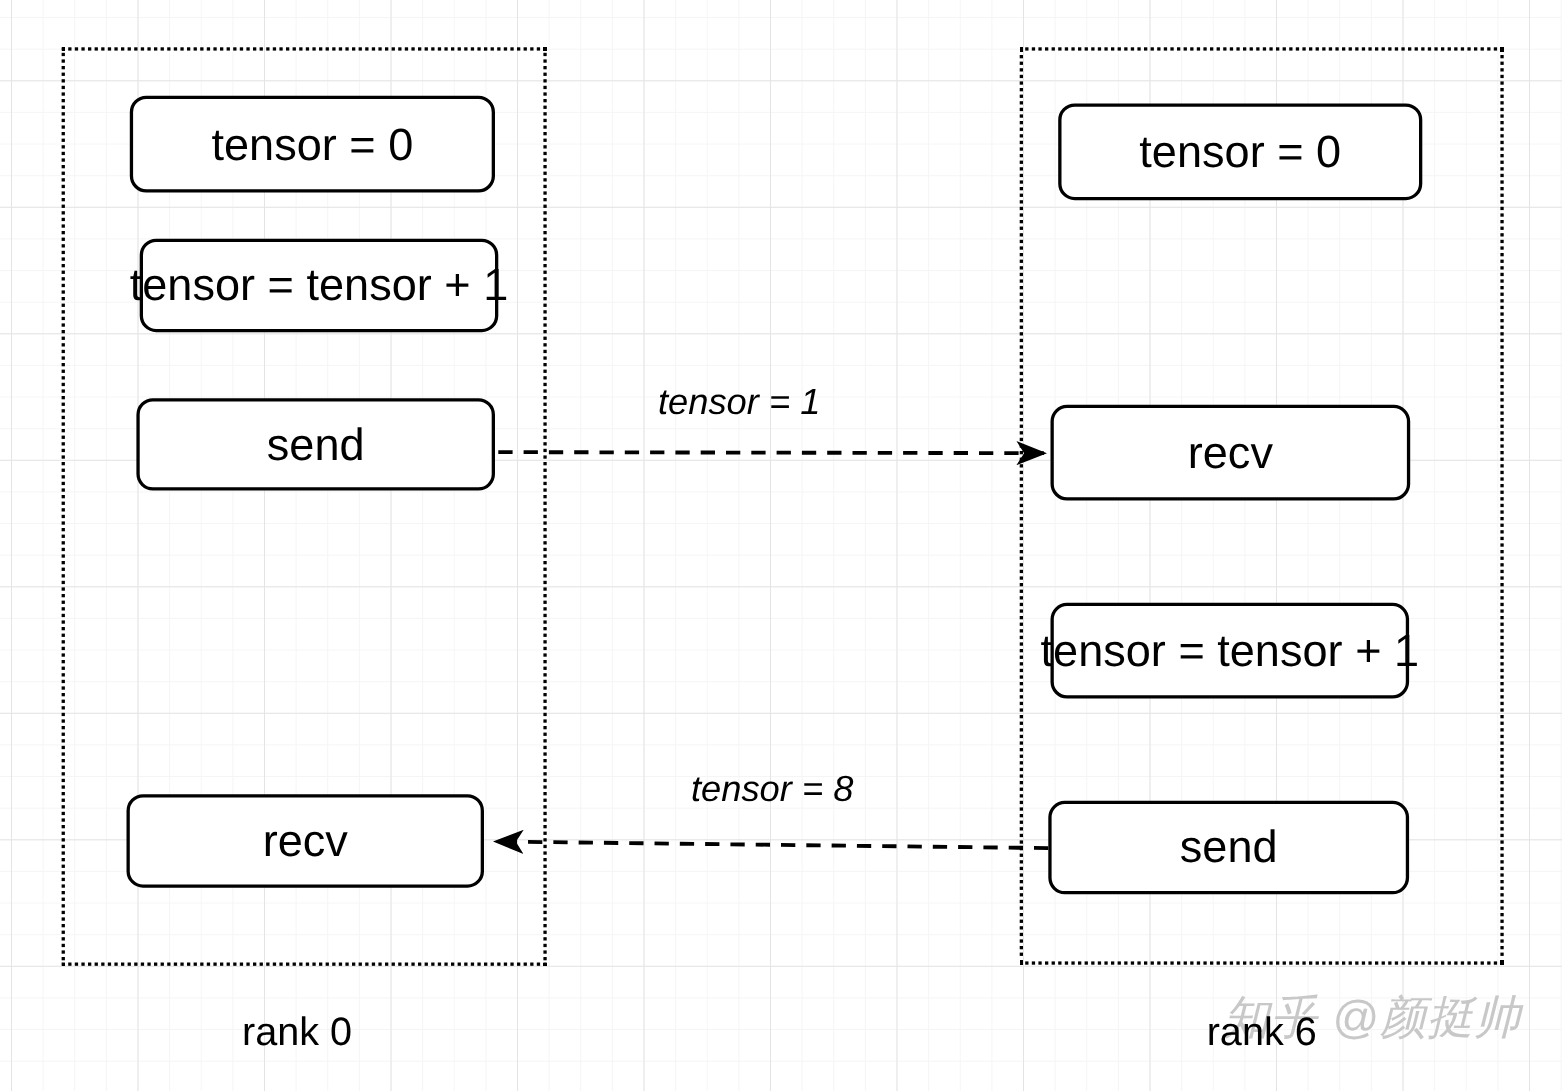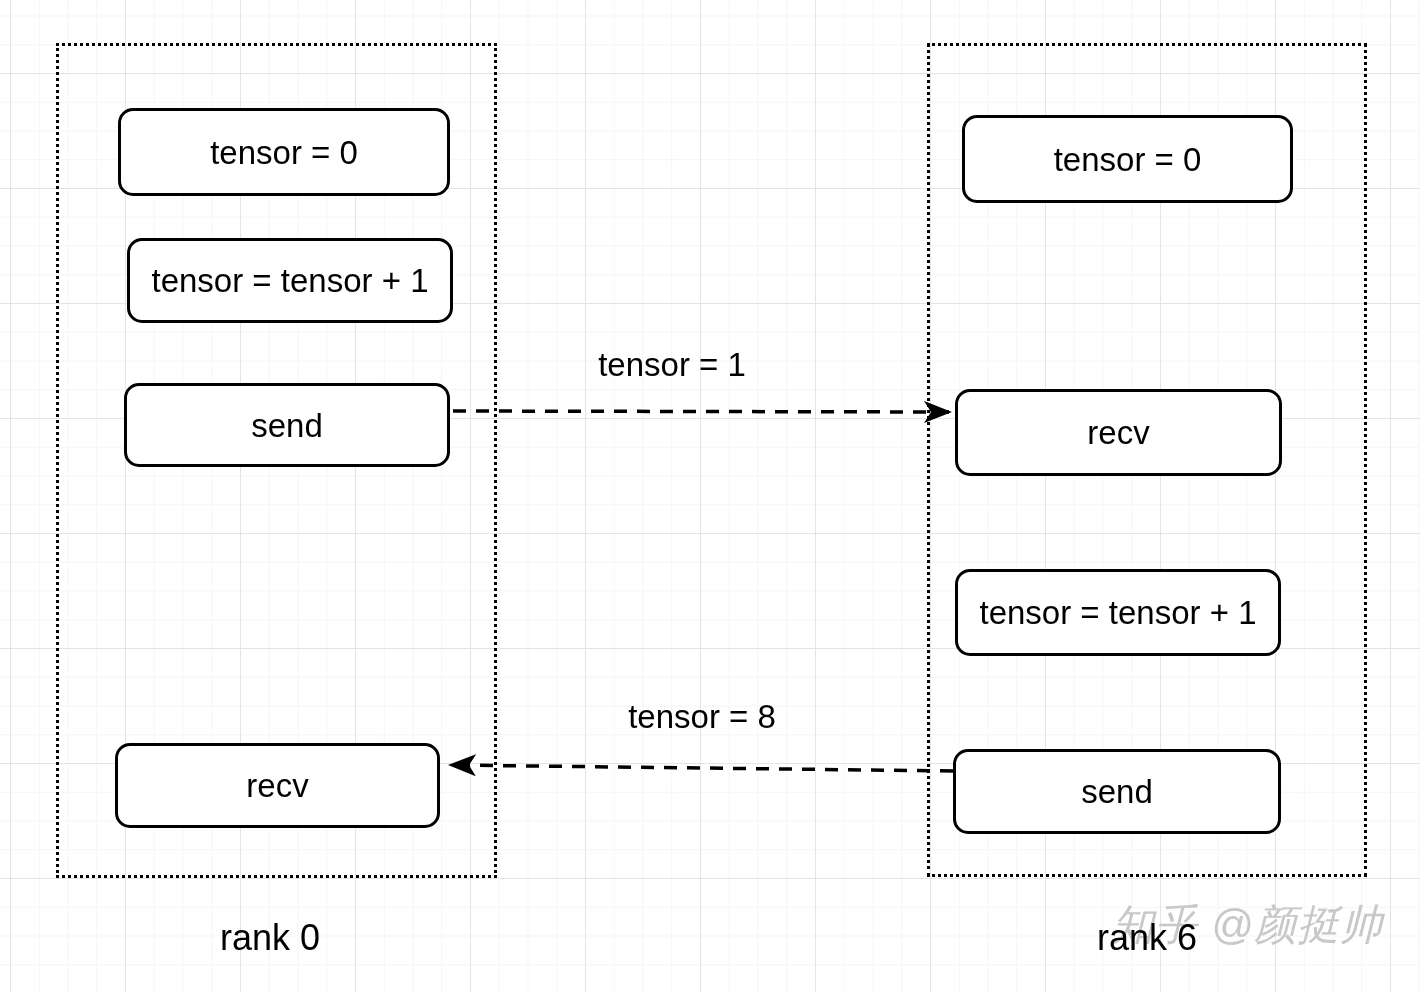--- a/index.html
+++ b/index.html
@@ -45,25 +45,24 @@
 
   .node {
     position: absolute;
     box-sizing: border-box;
     background: #ffffff;
     border: 3.5px solid #000000;
     border-radius: 15px;
     display: flex;
     align-items: center;
     justify-content: center;
-    font-size: 33px;
+    font-size: 41px;
     line-height: 1;
     white-space: nowrap;
     z-index: 3;
-    margin-top: 21px;
   }
   .n-l0 { left: 118px; top: 87px;  width: 332px; height: 88px; }
   .n-l1 { left: 127px; top: 217px; width: 326px; height: 85px; }
   .n-l2 { left: 124px; top: 362px; width: 326px; height: 84px; }
   .n-l3 { left: 115px; top: 722px; width: 325px; height: 85px; }
   .n-r0 { left: 962px; top: 94px;  width: 331px; height: 88px; }
   .n-r1 { left: 955px; top: 368px; width: 327px; height: 87px; }
   .n-r2 { left: 955px; top: 548px; width: 326px; height: 87px; }
   .n-r3 { left: 953px; top: 728px; width: 328px; height: 85px; }
 
@@ -77,20 +76,21 @@
   }
 
   .arrow-label {
     position: absolute;
     width: 240px;
     text-align: center;
     font-size: 33px;
     line-height: 1;
     white-space: nowrap;
     z-index: 4;
+    font-style: italic;
   }
   .al0 { left: 552px; top: 348px; }
   .al1 { left: 582px; top: 700px; }
 
   .rank-label {
     position: absolute;
     width: 240px;
     text-align: center;
     font-size: 36px;
     line-height: 1;

